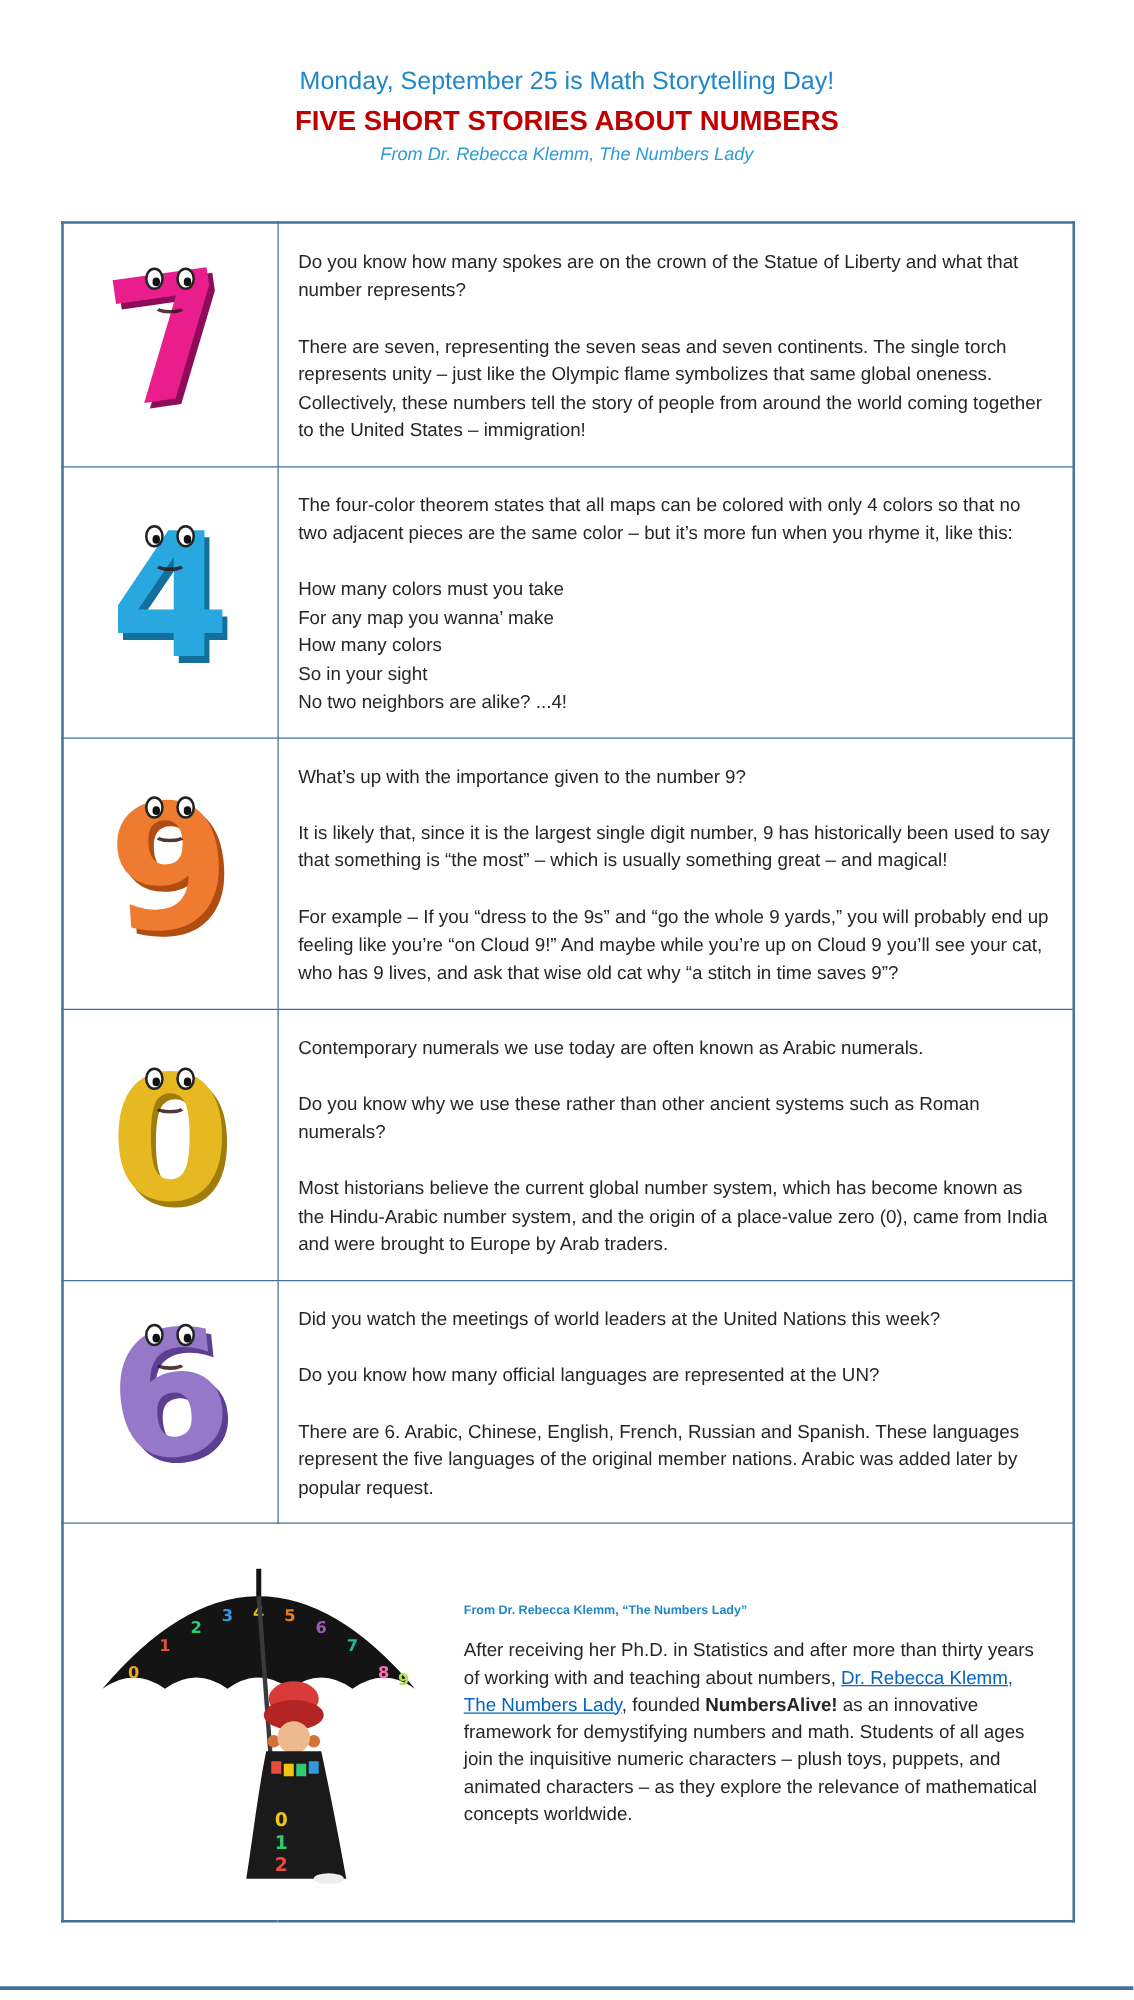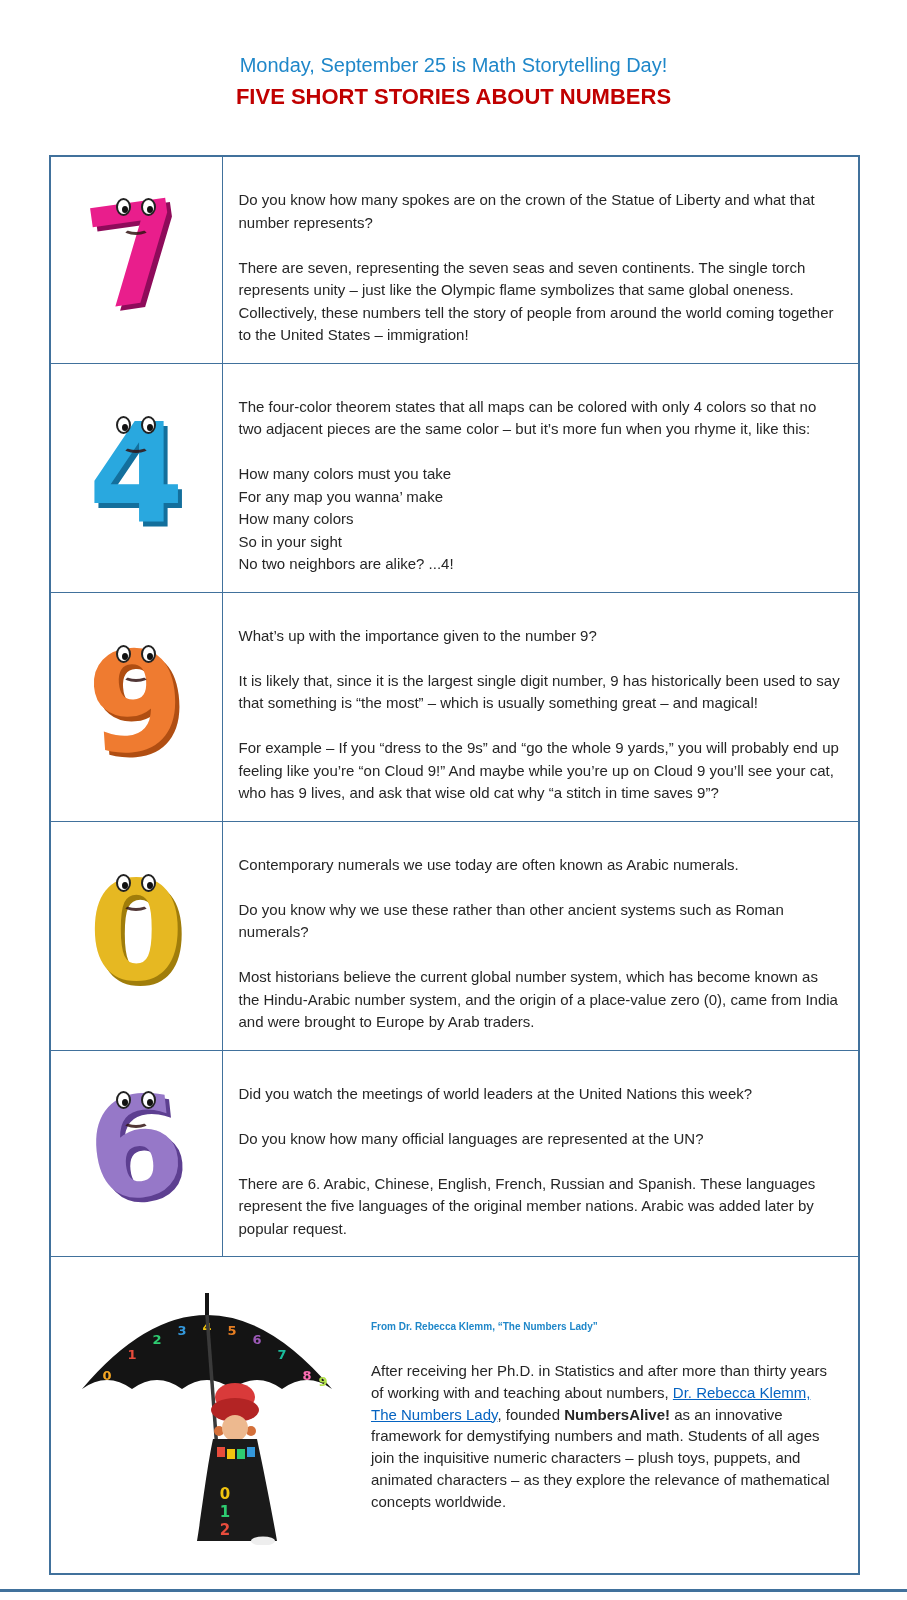--- a/index.html
+++ b/index.html
@@ -49,21 +49,21 @@
   }
   table.stories { border-width: 2px; }
   td.char-cell {
     width: 172px;
     text-align: center;
     vertical-align: middle;
     padding: 8px 4px;
   }
   td.text-cell {
     vertical-align: top;
-    padding: 32px 16px 16px 16px;
+    padding: 20px 16px 16px 16px;
   }
   .story-text {
     font-size: 15px;
     line-height: 1.5;
     white-space: pre-line;
   }
   tr.r0 td { height: 178px; }
   tr.r1 td { height: 190px; }
   tr.r2 td { height: 191px; }
   tr.r3 td { height: 200px; }
@@ -125,21 +125,21 @@
   td.footer-cell { vertical-align: top; padding: 28px 24px 24px 16px; }
   .footer-flex { display: flex; gap: 24px; align-items: flex-start; }
   .photo { flex: 0 0 280px; }
   .footer-text { flex: 1; padding-top: 36px; }
   .footer-heading {
     color: var(--accent_blue, #1F87C9);
     font-weight: 700;
     font-size: 10px;
   }
   .footer-para {
-    margin-top: 28px;
+    margin-top: 16px;
     font-size: 15px;
     line-height: 1.45;
   }
   .footer-para a {
     color: var(--link_blue, #0563C1);
     text-decoration: underline;
     cursor: pointer;
   }
   .footer-para b { font-weight: 700; }
 
@@ -150,20 +150,21 @@
   }
 </style>
 </head>
 <body>
 
 <div class="page">
 
   <div class="header">
     <div class="line1">Monday, September 25 is Math Storytelling Day!</div>
     <div class="line2">FIVE SHORT STORIES ABOUT NUMBERS</div>
+    <div class="line3">From Dr. Rebecca Klemm, The Numbers Lady</div>
   </div>
 
   <table class="stories">
     <tbody>
       <tr class="r0">
         <td class="char-cell">
           <div class="char" style="--c1: #E91E8C; --c2: #8E0B5A;">
             <span class="glyph">7</span>
             <div class="face">
                 <span class="eye"></span>

